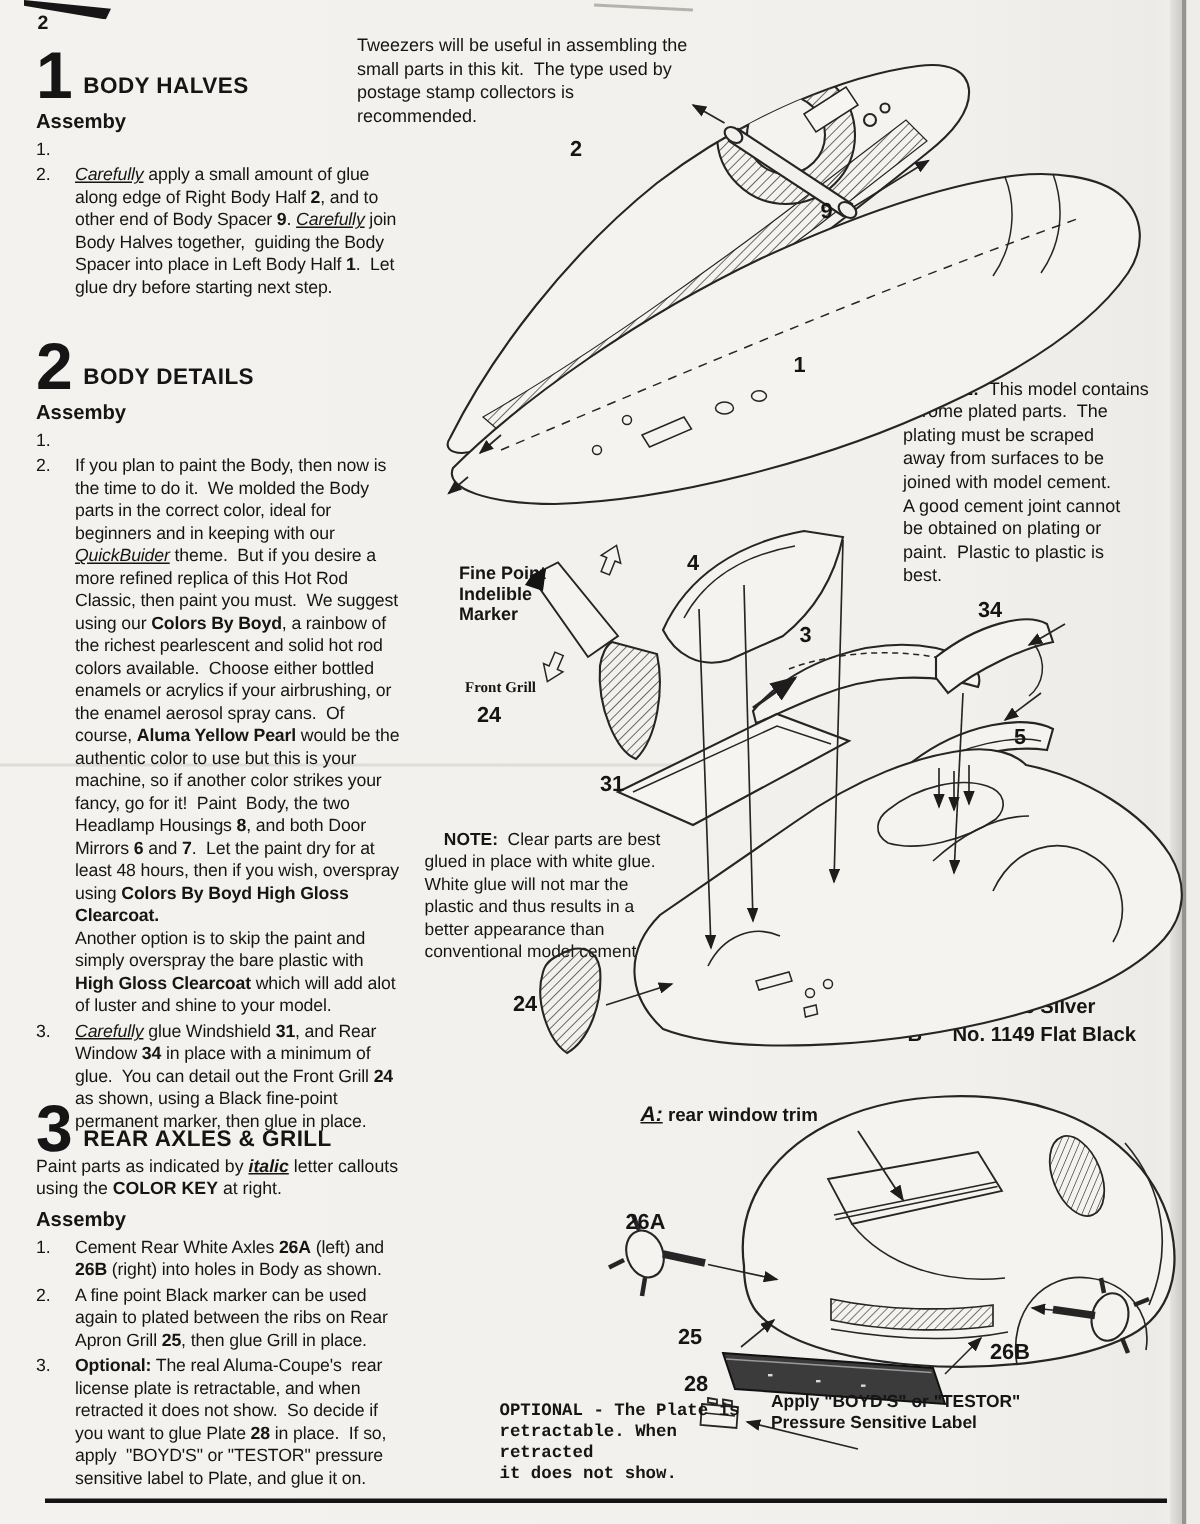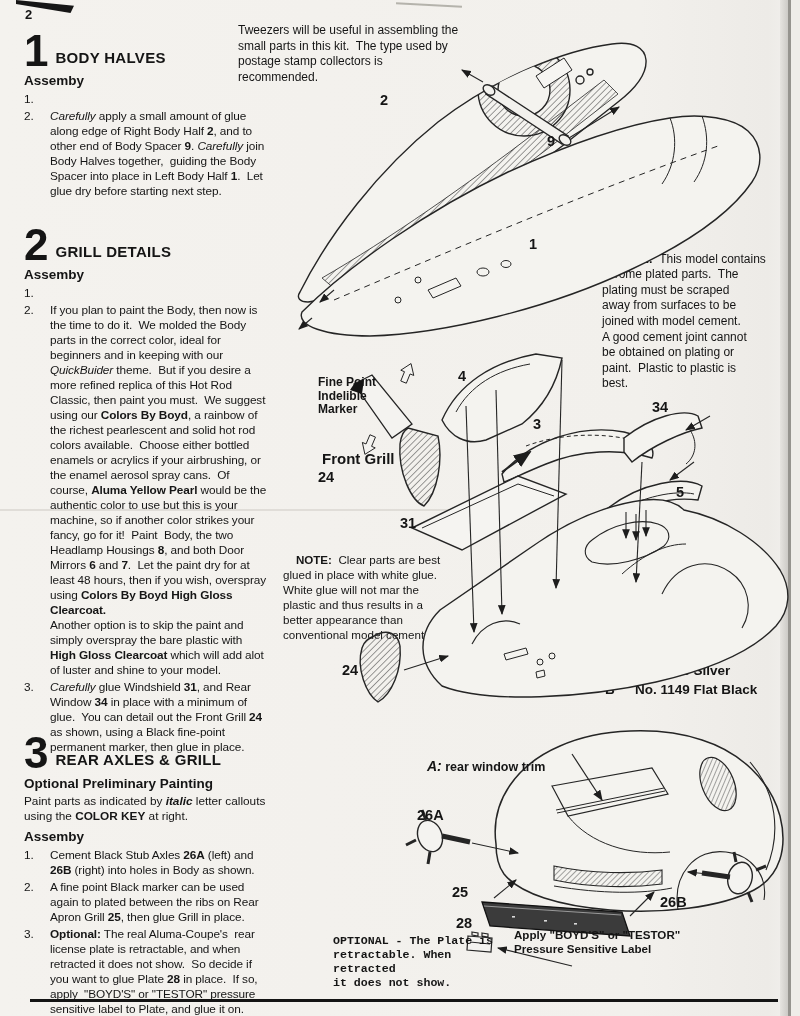--- a/index.html
+++ b/index.html
@@ -14,32 +14,32 @@
   .sec-head{display:flex;align-items:flex-end;gap:9px;}
   .sec-num{font-size:44px;font-weight:900;line-height:.78;letter-spacing:-2px;}
   .sec-title{font-size:15px;font-weight:700;letter-spacing:.3px;padding-bottom:2px;white-space:nowrap;}
   .assembly{font-weight:700;font-size:13.5px;margin:5px 0 4px;}
   .subhead{font-weight:700;font-size:13.5px;margin:6px 0 3px;}
   .body-txt{font-size:11.8px;line-height:15px;letter-spacing:-.1px;}
   .intro{font-size:11.8px;line-height:15px;margin-bottom:0;white-space:pre-wrap;}
   .step{display:flex;margin-bottom:2px;}
   .step-no{width:26px;flex:none;}
   .step-text{flex:1;white-space:pre-wrap;}
-  .b{font-weight:700;} .i{font-style:italic;}
+  .b{font-weight:700;} .i{font-style:italic;text-decoration:underline;}
   .pageno{font-size:13px;font-weight:700;}
   
   .note{font-size:12px;line-height:15.6px;white-space:pre-wrap;}
   .note-sm{font-size:11.6px;line-height:15px;white-space:pre-wrap;}
   
   .ck-title{font-size:16px;font-weight:700;margin-bottom:6px;letter-spacing:.3px;}
   .ck-row{display:flex;font-size:13.5px;font-weight:700;line-height:19px;}
   .ck-code{width:30px;flex:none;}
   
   .pn{position:absolute;font-weight:700;font-size:14.5px;letter-spacing:0;}
-  .lbl{position:absolute;font-weight:700;font-size:12px;line-height:13.5px;white-space:pre-line;margin-left:12px;}
+  .lbl{position:absolute;font-weight:700;font-size:12px;line-height:13.5px;white-space:pre-line;}
   .lbl-sm{position:absolute;font-weight:700;font-size:11.6px;line-height:14px;white-space:pre-line;}
   svg{position:absolute;overflow:visible;}
   svg path,svg line,svg ellipse,svg circle{vector-effect:non-scaling-stroke;}
   
   .corner-wedge{position:absolute;left:16px;top:0;width:58px;height:13px;background:#161616;
     clip-path:polygon(0 0,100% 45%,94% 100%,0 30%);}
   .edge-band{position:absolute;top:0;right:11px;width:9px;height:1016px;
     background:linear-gradient(90deg,#e6e4e0,#c9c7c3);}
   .edge-line{position:absolute;top:0;right:9px;width:3px;height:1016px;background:#96948f;}
   .edge-outer{position:absolute;top:0;right:0;width:9px;height:1016px;background:#efede9;}
@@ -79,21 +79,21 @@
       <div class="step">
         <span class="step-no">2.</span>
         <span class="step-text"><span class="i">Carefully</span><span> apply a small amount of glue along edge of Right Body Half </span><span class="b">2</span><span>, and to other end of Body Spacer </span><span class="b">9</span><span>. </span><span class="i">Carefully</span><span> join Body Halves together,  guiding the Body Spacer into place in Left Body Half </span><span class="b">1</span><span>.  Let glue dry before starting next step.</span></span>
       </div>
     </div>
   </div>
 
   <div class="sec" style="top:228px;">
     <div class="sec-head">
       <div class="sec-num">2</div>
-      <div class="sec-title">GRILL DETAILS</div>
+      <div class="sec-title">BODY DETAILS</div>
     </div>
     <div class="assembly">Assemby</div>
     <div class="body-txt">
       <div class="step">
         <span class="step-no">1.</span>
       </div>
       <div class="step">
         <span class="step-no">2.</span>
         <span class="step-text"><span>If you plan to paint the Body, then now is the time to do it.  We molded the Body parts in the correct color, ideal for beginners and in keeping with our </span><span class="i">QuickBuider</span><span> theme.  But if you desire a more refined replica of this Hot Rod Classic, then paint you must.  We suggest using our </span><span class="b">Colors By Boyd</span><span>, a rainbow of the richest pearlescent and solid hot rod colors available.  Choose either bottled enamels or acrylics if your airbrushing, or the enamel aerosol spray cans.  Of course, </span><span class="b">Aluma Yellow Pearl</span><span> would be the authentic color to use but this is your machine, so if another color strikes your fancy, go for it!  Paint  Body, the two Headlamp Housings </span><span class="b">8</span><span>, and both Door Mirrors </span><span class="b">6</span><span> and </span><span class="b">7</span><span>.  Let the paint dry for at least 48 hours, then if you wish, overspray  using </span><span class="b">Colors By Boyd High Gloss Clearcoat.</span><span>
 Another option is to skip the paint and simply overspray the bare plastic with </span><span class="b">High Gloss Clearcoat</span><span> which will add alot of luster and shine to your model.</span></span>
@@ -103,27 +103,26 @@
         <span class="step-text"><span class="i">Carefully</span><span> glue Windshield </span><span class="b">31</span><span>, and Rear Window </span><span class="b">34</span><span> in place with a minimum of glue.  You can detail out the Front Grill </span><span class="b">24</span><span> as shown, using a Black fine-point permanent marker, then glue in place.</span></span>
       </div>
     </div>
   </div>
 
   <div class="sec" style="top:736px;">
     <div class="sec-head">
       <div class="sec-num">3</div>
       <div class="sec-title">REAR AXLES &amp; GRILL</div>
     </div>
-    <div class="subhead">Optional Preliminary Painting</div>
     <div class="intro"><span>Paint parts as indicated by </span><span class="b i">italic</span><span> letter callouts using the </span><span class="b">COLOR KEY</span><span> at right.</span></div>
     <div class="assembly">Assemby</div>
     <div class="body-txt">
       <div class="step">
         <span class="step-no">1.</span>
-        <span class="step-text"><span>Cement Black Stub Axles </span><span class="b">26A</span><span> (left) and </span><span class="b">26B</span><span> (right) into holes in Body as shown.</span></span>
+        <span class="step-text"><span>Cement Rear White Axles </span><span class="b">26A</span><span> (left) and </span><span class="b">26B</span><span> (right) into holes in Body as shown.</span></span>
       </div>
       <div class="step">
         <span class="step-no">2.</span>
         <span class="step-text"><span>A fine point Black marker can be used again to plated between the ribs on Rear Apron Grill </span><span class="b">25</span><span>, then glue Grill in place.</span></span>
       </div>
       <div class="step">
         <span class="step-no">3.</span>
         <span class="step-text"><span class="b">Optional:</span><span> The real Aluma-Coupe's  rear license plate is retractable, and when retracted it does not show.  So decide if you want to glue Plate </span><span class="b">28</span><span> in place.  If so, apply  "BOYD'S" or "TESTOR" pressure sensitive label to Plate, and glue it on.</span></span>
       </div>
     </div>
@@ -277,21 +276,21 @@
     </g>
   </svg>
   <div class="lbl" style="left:306px;top:376px;">Fine Point
 Indelible
 Marker</div>
   <div class="pn" style="left:458px;top:368px;">4</div>
   <div class="pn" style="left:533px;top:416px;">3</div>
   <div class="pn" style="left:652px;top:399px;">34</div>
   <div class="pn" style="left:676px;top:484px;">5</div>
   <div class="pn" style="left:400px;top:515px;">31</div>
-  <div class="lbl" style="left:310px;top:452px;font-size:15px;">Front Grill</div>
+  <div class="lbl" style="left:310px;top:452px;font-size:10px;font-family:Liberation Serif, serif;">Front Grill</div>
   <div class="pn" style="left:318px;top:469px;">24</div>
   <div class="pn" style="left:342px;top:662px;">24</div>
 
   <svg style="left:332px;top:724px;" width="468" height="286" viewBox="0 0 468 286">
     <defs>
       <pattern id="h3" width="4" height="4" patternTransform="rotate(45)" patternUnits="userSpaceOnUse">
         <line x1="0" y1="0" x2="0" y2="4" stroke="#4c4c4c" stroke-width="1"></line>
       </pattern>
       <marker id="ah3" markerWidth="9" markerHeight="7" refX="8" refY="3.5" orient="auto">
         <path d="M0,0 L9,3.5 L0,7 Z" fill="#1d1d1d"></path>
@@ -338,21 +337,21 @@
       <path d="M136,212 L160,214 L159,228 L135,226 Z" fill="#f4f3f0"></path>
       <path d="M140,208 L146,209 L146,212 L140,211 Z"></path>
       <path d="M150,209 L156,210 L156,213 L150,212 Z"></path>
       <path d="M138,218 L158,220" stroke-width="1"></path>
       <line x1="240" y1="242" x2="166" y2="224" stroke-width="1.1" marker-end="url(#ah3)"></line>
     </g>
     <g stroke="#252525" fill="none">
       <line x1="240" y1="30" x2="270" y2="76" stroke-width="1.2" marker-end="url(#ah3)"></line>
     </g>
   </svg>
-  <div class="abs" style="left:427px;top:758px;font-size:12.5px;">
+  <div class="abs" style="left:427px;top:734px;font-size:12.5px;">
     <span class="b i" style="font-size:14px;">A:</span><span class="b"> rear window trim</span>
   </div>
   <div class="pn" style="left:417px;top:807px;">26A</div>
   <div class="pn" style="left:660px;top:894px;">26B</div>
   <div class="pn" style="left:452px;top:884px;">25</div>
   <div class="pn" style="left:456px;top:915px;">28</div>
   <div class="lbl-sm" style="left:333px;top:934px;width:180px;font-family:Liberation Mono, monospace;">OPTIONAL - The Plate is
 retractable.  When retracted
 it does not show.</div>
   <div class="lbl-sm" style="left:514px;top:928px;width:210px;">Apply "BOYD'S" or "TESTOR"

